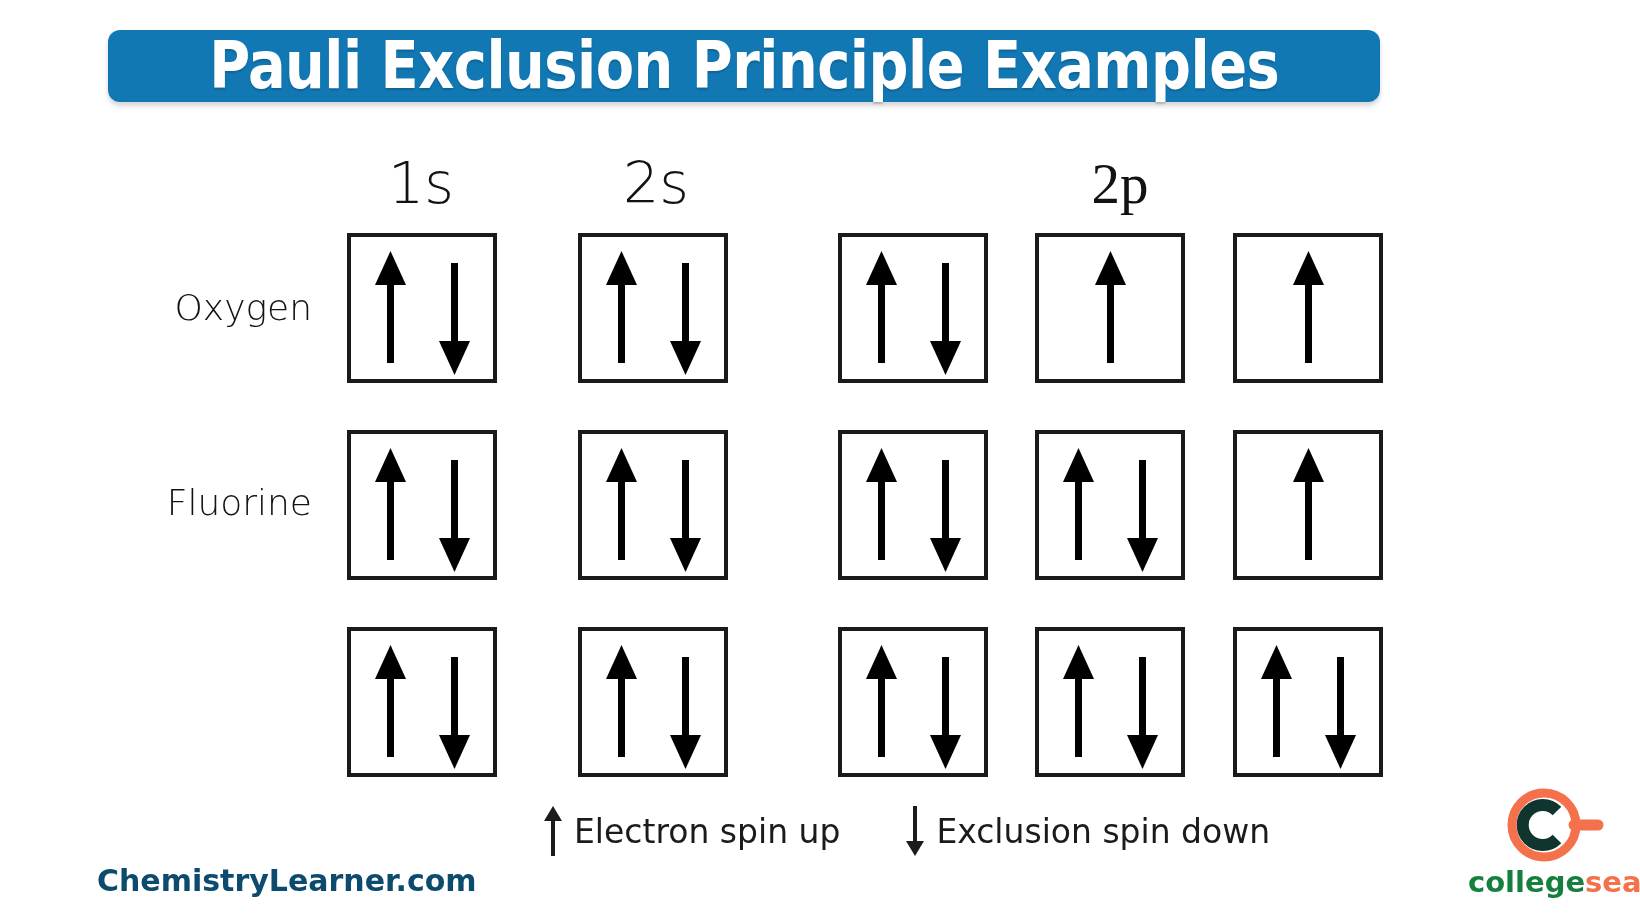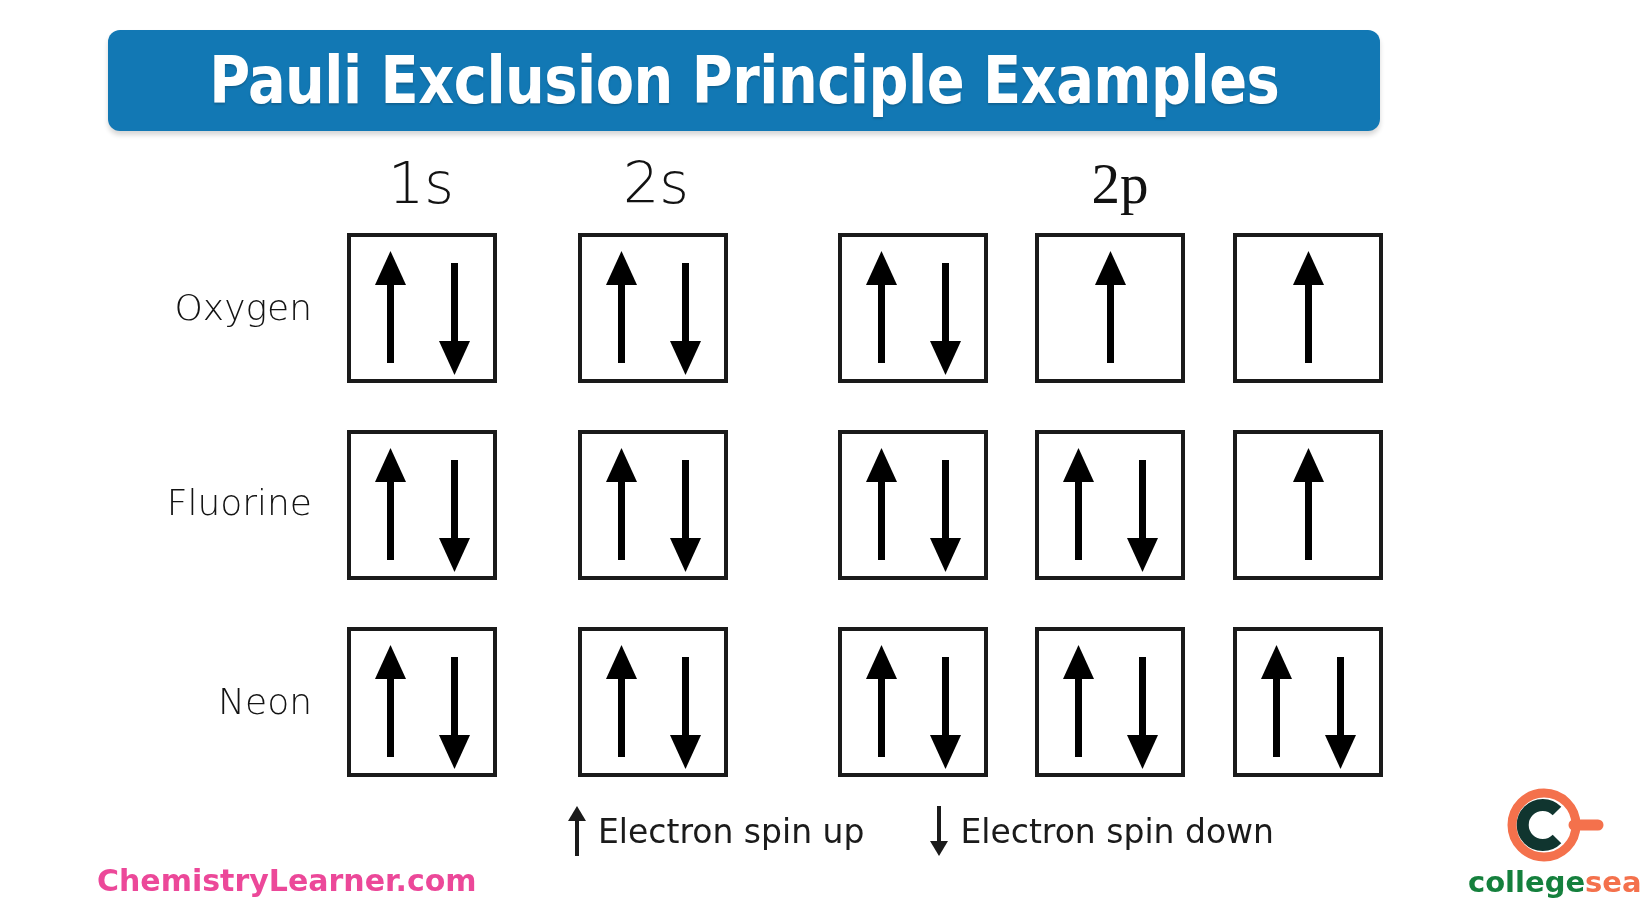--- a/index.html
+++ b/index.html
@@ -8,21 +8,21 @@
     width:1640px;height:924px;
     background:#ffffff;
     font-family:"DejaVu Sans","Liberation Sans",sans-serif;
     overflow:hidden;
     position:relative;
   }
   #stage{position:absolute;left:0;top:0;width:1640px;height:924px;}
 
   
   .banner{
-    position:absolute;left:108px;top:30px;width:1272px;height:101px;
+    position:absolute;left:108px;top:30px;width:1272px;height:72px;
     background:#1278b4;border-radius:12px;
     box-shadow:0 4px 5px rgba(0,0,0,0.16);
     display:flex;align-items:center;justify-content:center;
   }
   .banner-text{
     color:#ffffff;
     font-family:"DejaVu Sans Condensed","Liberation Sans Narrow","Liberation Sans",sans-serif;
     font-weight:bold;
     font-size:66px;
     letter-spacing:-0.5px;
@@ -75,21 +75,21 @@
   .arr{position:absolute;width:34px;height:112px;}
   .arr.left { left:22px; }
   .arr.right{ right:22px; }
   .arr.mid  { left:50%; transform:translateX(-50%); }
   .arr.up   { top:14px; }
   .arr.down { top:26px; }
   .arr svg{display:block;width:100%;height:100%;}
 
   
   .legend{
-    position:absolute;left:566px;top:806px;
+    position:absolute;left:542px;top:806px;
     display:flex;align-items:center;
     gap:13px;
   }
   .legend-item{display:flex;align-items:center;}
   .legend-icon{width:22px;height:50px;display:block;margin-right:10px;}
   .legend-icon svg{display:block;width:100%;height:100%;}
   .legend-text{
     font-family:"DejaVu Sans","Liberation Sans",sans-serif;
     font-weight:400;
     font-size:33px;
@@ -98,21 +98,21 @@
     white-space:nowrap;
   }
   .legend-gap{width:38px;height:1px;}
 
   
   .watermark{
     position:absolute;left:97px;top:866px;
     font-family:"DejaVu Sans","Liberation Sans",sans-serif;
     font-weight:bold;
     font-size:30px;
-    color:#ec4899;
+    color:#0c4a6e;
     line-height:1;
     white-space:nowrap;
   }
 
   
   .logo{
     position:absolute;left:1468px;top:786px;
     width:166px;height:132px;
   }
   .logo-mark{position:absolute;left:32px;top:0px;width:104px;height:78px;}
@@ -135,21 +135,20 @@
   <div class="banner">
     <div class="banner-text">Pauli Exclusion Principle Examples</div>
   </div>
 
   <div class="col-header" style="left:421px;top:155px;">1s</div>
   <div class="col-header" style="left:656px;top:155px;">2s</div>
   <div class="col-header" style="left:1120px;top:155px;font-family:Liberation Serif, serif;">2p</div>
 
   <div class="row-label" style="left:312px;top:308px;">Oxygen</div>
   <div class="row-label" style="left:312px;top:503px;">Fluorine</div>
-  <div class="row-label" style="left:312px;top:702px;">Neon</div>
 
   <div id="grid">
       <div class="box" style="left: 347px; top: 233px;">
         <div class="box-inner">
           <span class="arr left up">
             <svg viewBox="0 0 34 112" xmlns="http://www.w3.org/2000/svg">
               <rect x="14" y="26" width="7" height="86" fill="#000000"></rect>
               <polygon points="17.5,0 33,34 2,34" fill="#000000"></polygon>
             </svg>
           </span>
@@ -380,21 +379,21 @@
       <span class="legend-text">Electron spin up</span>
     </div>
     <div class="legend-gap"></div>
     <div class="legend-item">
       <span class="legend-icon">
         <svg viewBox="0 0 22 50" xmlns="http://www.w3.org/2000/svg">
           <rect x="9" y="0" width="4" height="40" fill="#1b1b1b"></rect>
           <polygon points="11,50 2,35 20,35" fill="#1b1b1b"></polygon>
         </svg>
       </span>
-      <span class="legend-text">Electron spin down</span>
+      <span class="legend-text">Exclusion spin down</span>
     </div>
   </div>
 
   <div class="watermark">ChemistryLearner.com</div>
 
   <div class="logo">
     <div class="logo-mark">
       <svg viewBox="0 0 104 78" xmlns="http://www.w3.org/2000/svg">
         <circle cx="44" cy="39" r="32" fill="none" stroke="#f4714c" stroke-width="9"></circle>
         <line x1="74" y1="39" x2="98" y2="39" stroke="#f4714c" stroke-width="11" stroke-linecap="round"></line>

